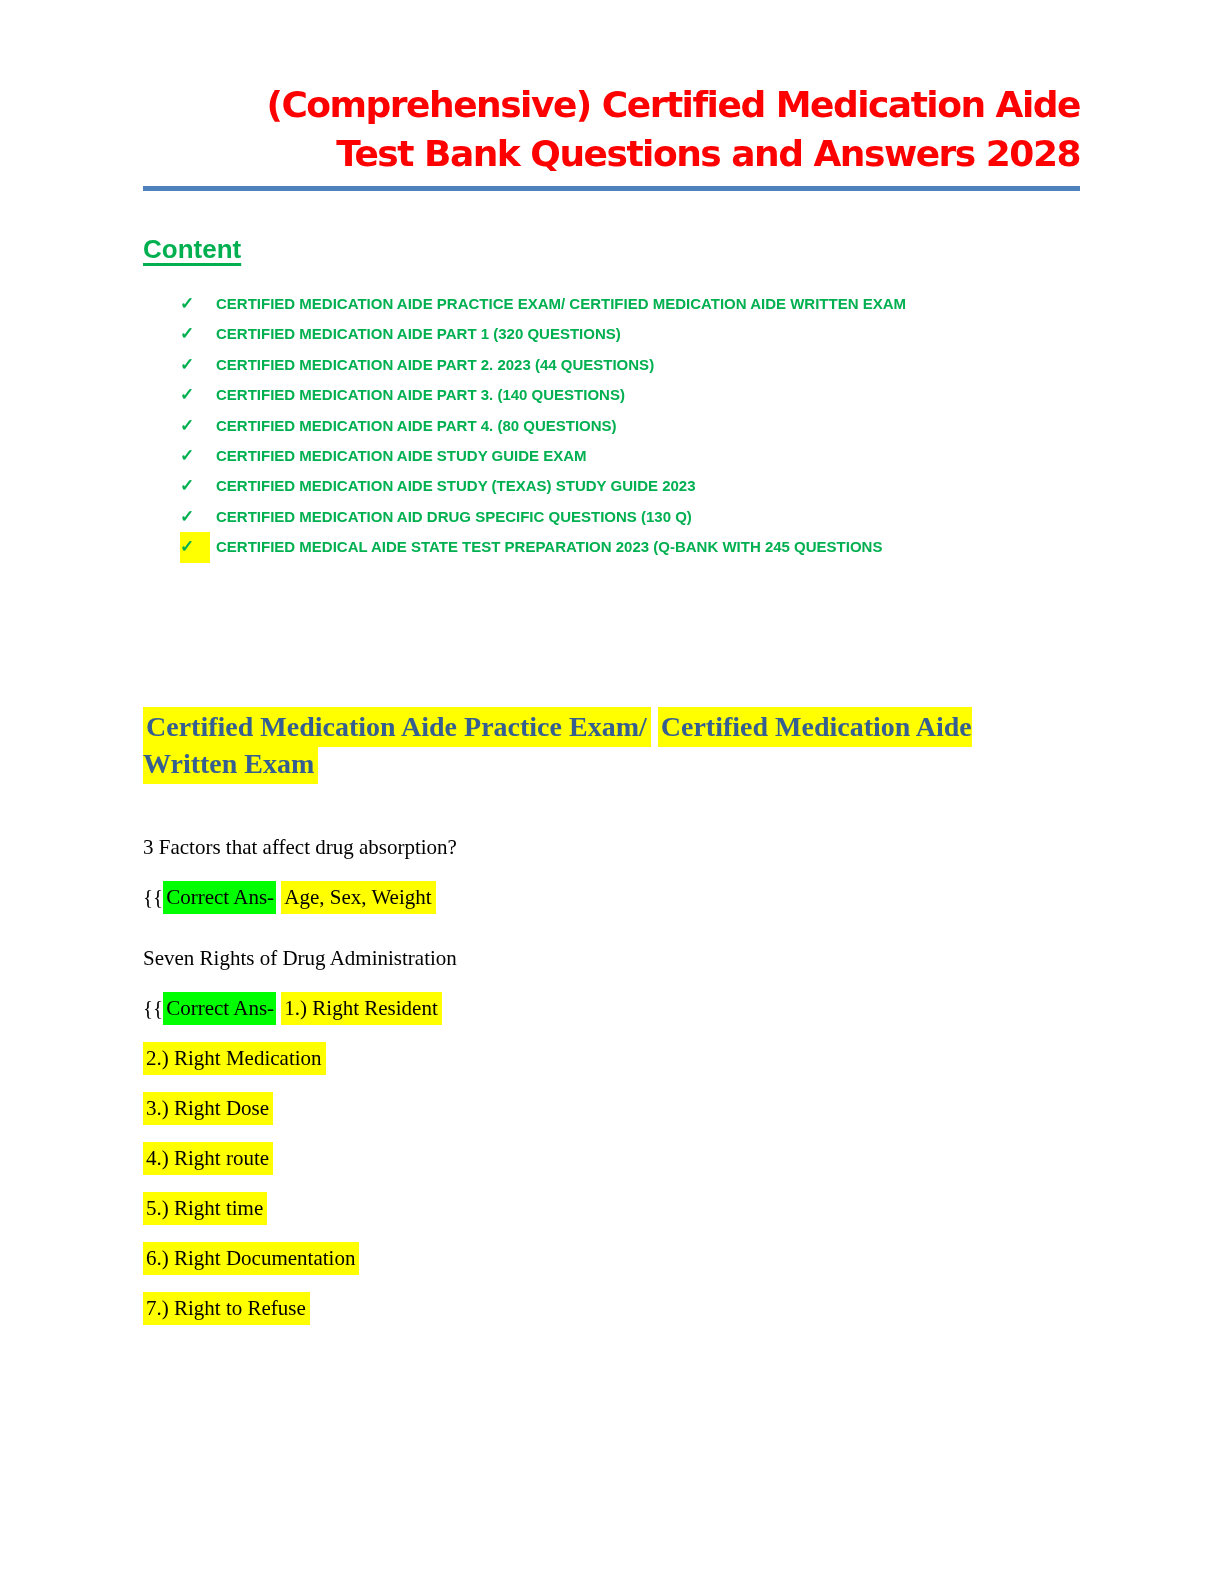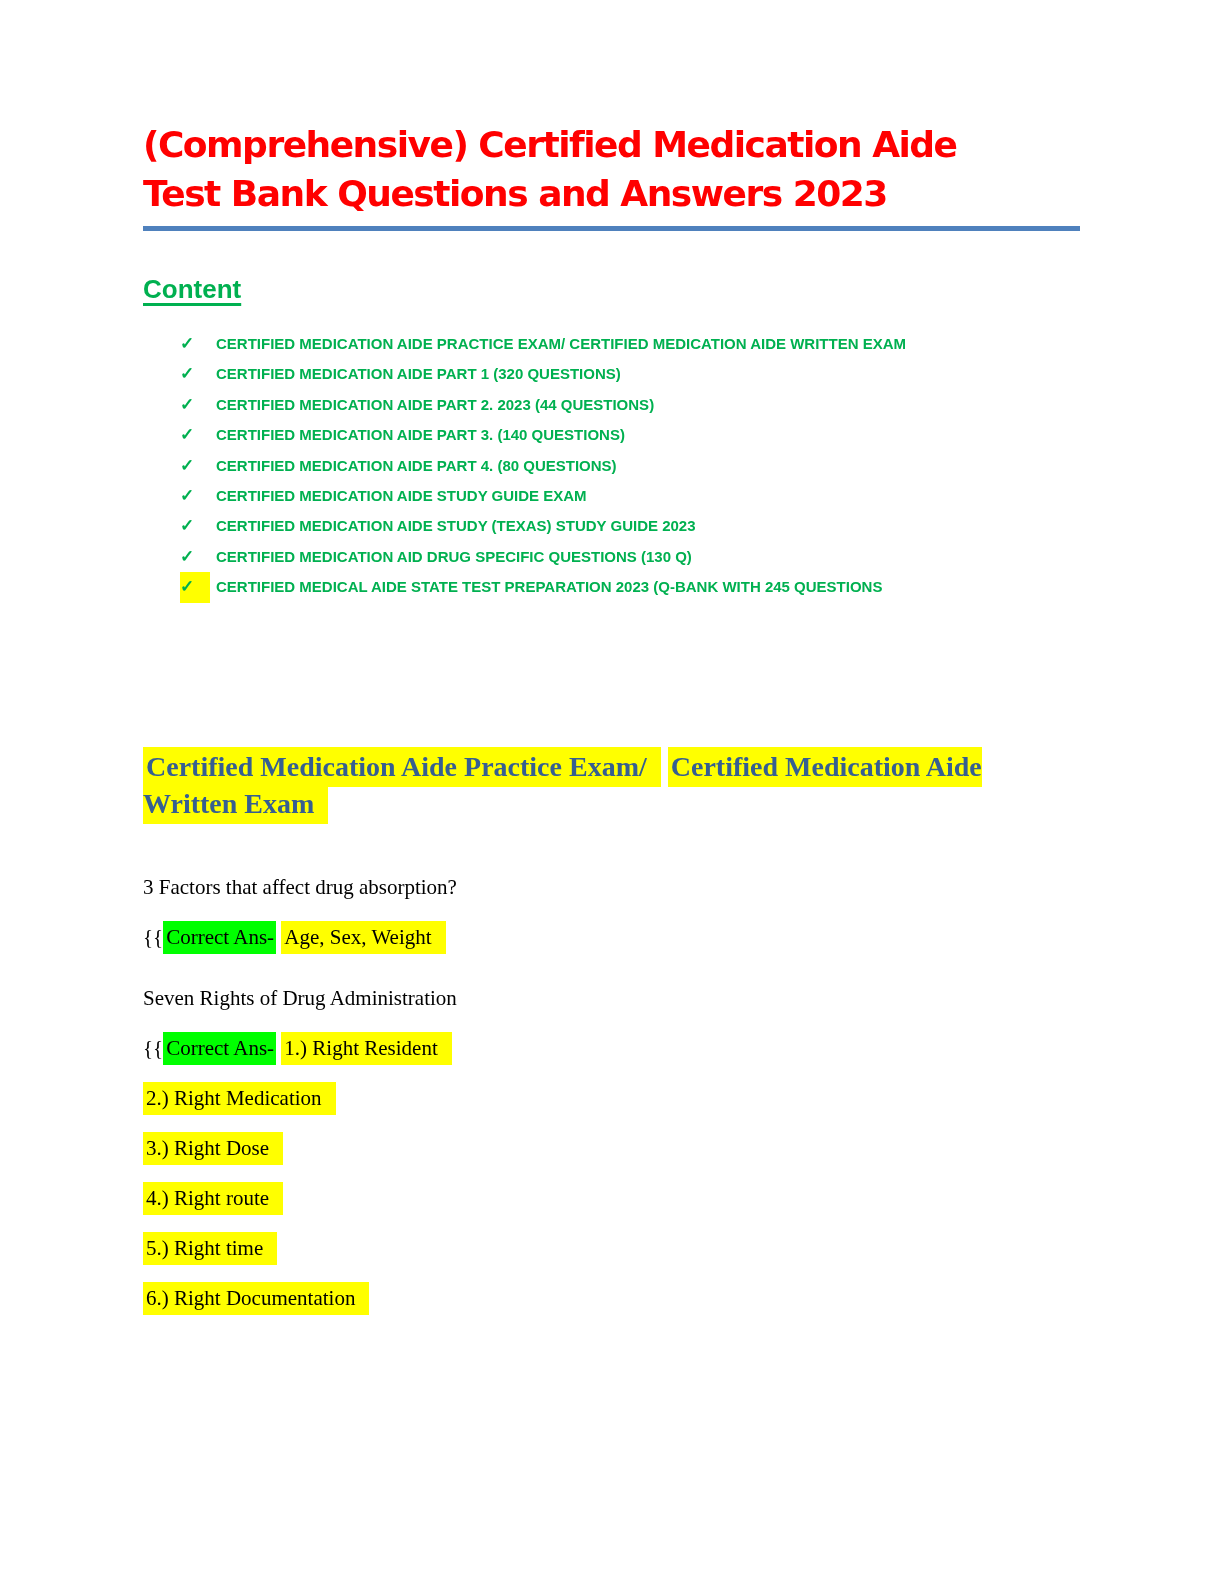--- a/index.html
+++ b/index.html
@@ -6,22 +6,22 @@
   body {
     width: 1224px; height: 1584px;
     font-family: "Liberation Serif", serif;
     color: #000;
     overflow: hidden;
   }
   .page { width: 1224px; height: 1584px; box-sizing: border-box; padding: 0 144px 0 143px; position: relative; }
 
   
   .doc-title {
-    padding-top: 120px;
-    text-align: left;
+    padding-top: 80px;
+    text-align: right;
     font-family: "DejaVu Sans", sans-serif;
     font-weight: bold;
     font-size: 36px;
     line-height: 49px;
     letter-spacing: -1.5px;
     color: #FF0000;
   }
   .title-rule {
     margin-top: 8px;
     height: 0;
@@ -80,32 +80,32 @@
     line-height: 31px;
     margin: 0 0 19px 0;
   }
   .q1 { margin-top: 50px; }
   .q2 { margin-top: 30px; }
 
   .hl-yellow { background: #FFFF00; }
   .hl-green  { background: #00FF00; text-align: right; }
   mark.hl-yellow, mark.hl-green {
     color: inherit;
-    padding: 4px 14px 5px 3px;
+    padding: 4px 4px 5px 3px;
   }
   mark.hl-green { padding-right: 2px; }
 </style>
 </head>
 <body>
 
 <div class="page">
 
   <div class="doc-title">
     <div>(Comprehensive) Certified Medication Aide</div>
-    <div>Test Bank Questions and Answers 2023</div>
+    <div>Test Bank Questions and Answers 2028</div>
   </div>
 
   <hr class="title-rule">
 
   <h2 class="content-heading">Content</h2>
 
   <ul class="checklist">
     <li>
       <span class="check">✓</span>
       <span>CERTIFIED MEDICATION AIDE PRACTICE EXAM/ CERTIFIED MEDICATION AIDE WRITTEN EXAM</span>
@@ -152,14 +152,15 @@
 
   <p class="para q2">Seven Rights of Drug Administration</p>
 
   <p class="para"><span>{{</span><mark class="hl-green">Correct Ans-</mark> <mark class="hl-yellow">1.) Right Resident</mark></p>
 
   <p class="para"><mark class="hl-yellow">2.) Right Medication</mark></p>
   <p class="para"><mark class="hl-yellow">3.) Right Dose</mark></p>
   <p class="para"><mark class="hl-yellow">4.) Right route</mark></p>
   <p class="para"><mark class="hl-yellow">5.) Right time</mark></p>
   <p class="para"><mark class="hl-yellow">6.) Right Documentation</mark></p>
+  <p class="para"><mark class="hl-yellow">7.) Right to Refuse</mark></p>
 
 </div>
 
 </body></html>

